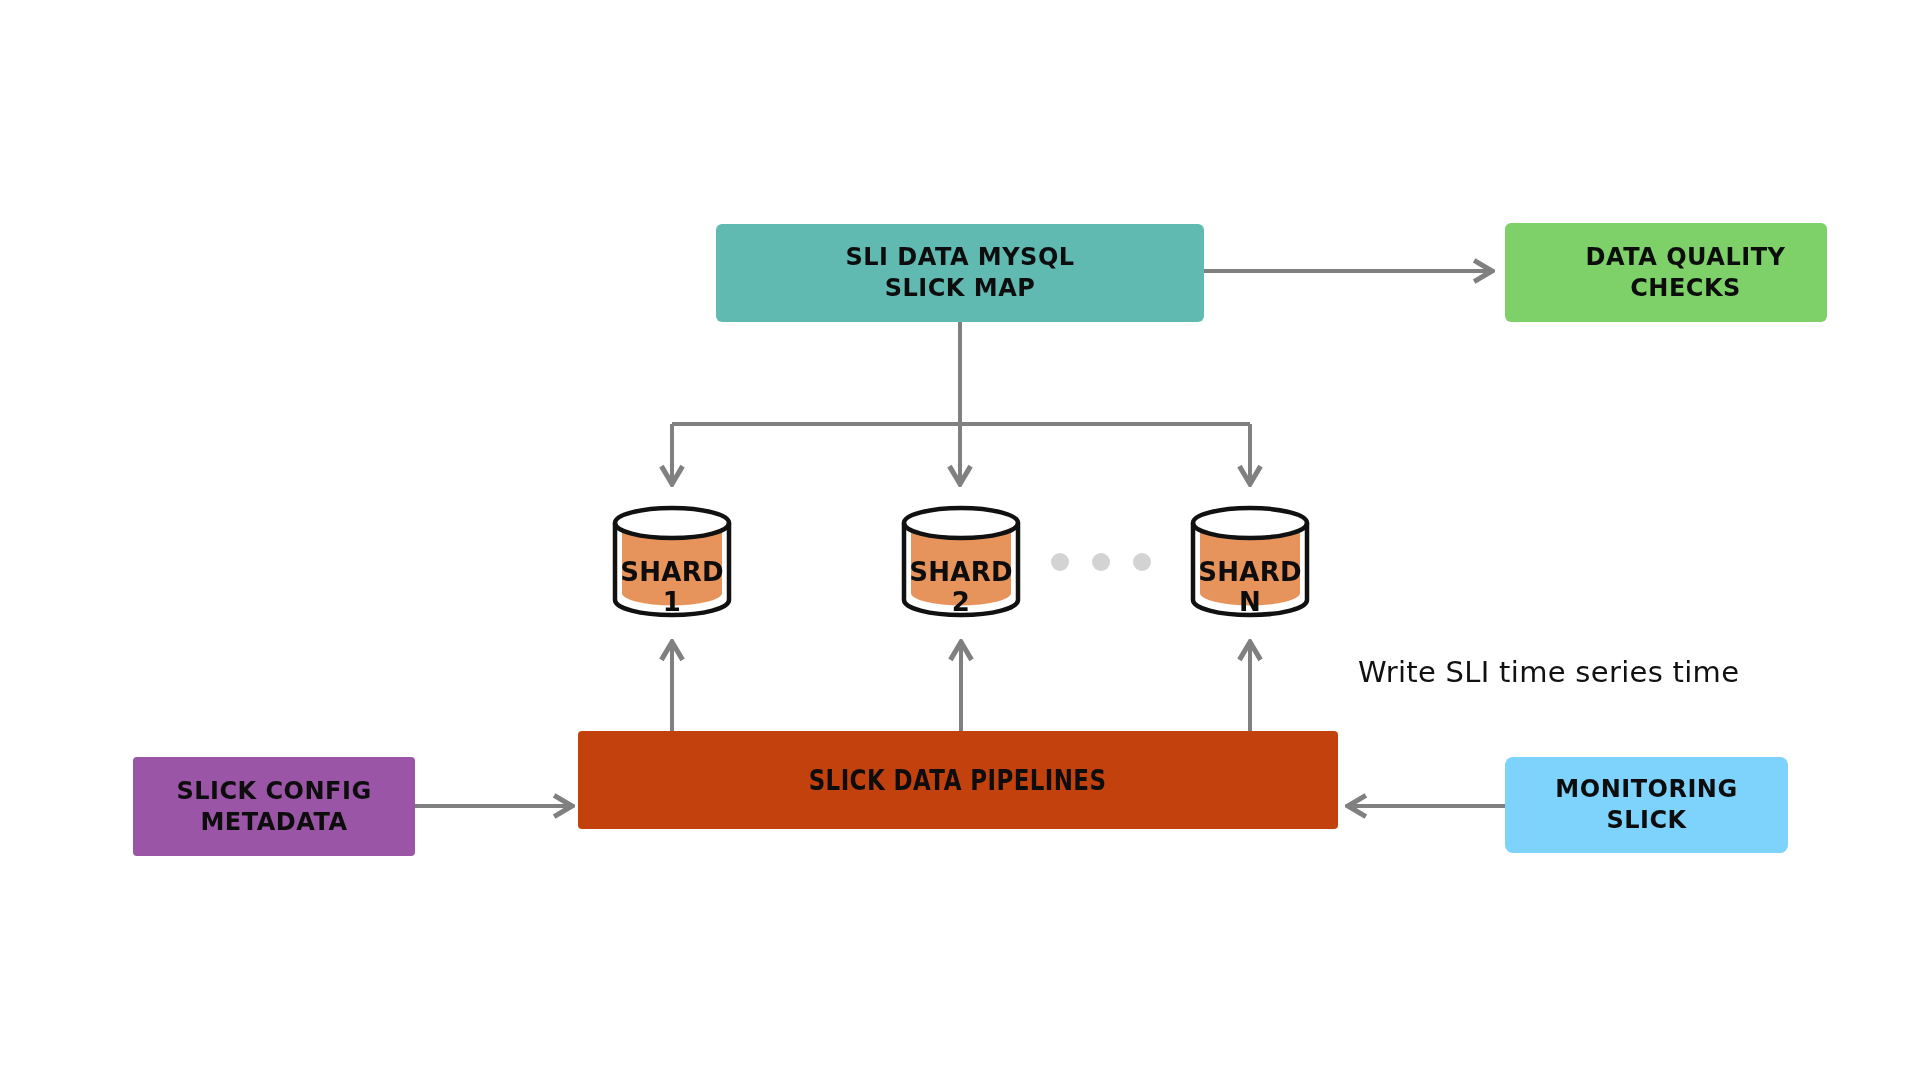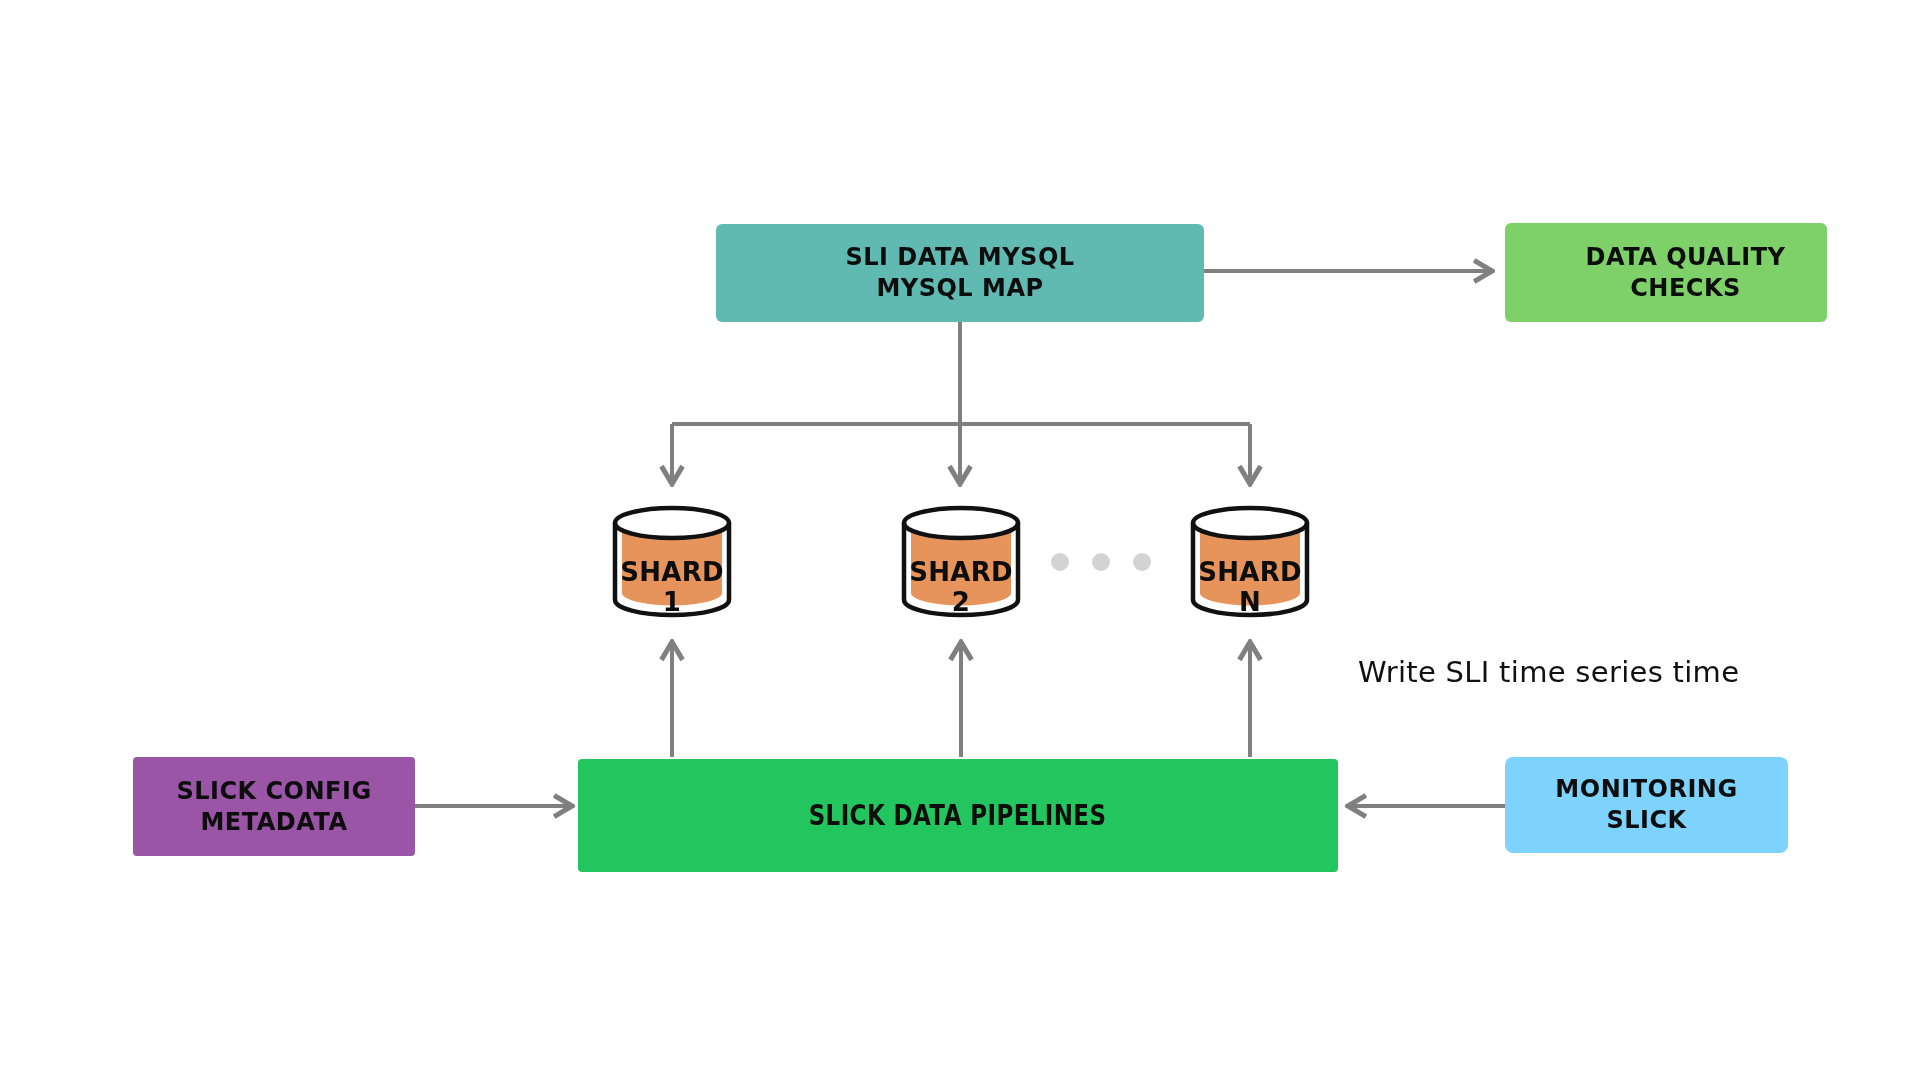--- a/index.html
+++ b/index.html
@@ -38,21 +38,21 @@
     border-radius: 6px;
     font-weight: 700;
     font-size: 24px;
     line-height: 31px;
     letter-spacing: 0.5px;
     color: #0d0d0d;
   }
   .node-shard-map   { left: 716px;  top: 224px; width: 488px; height: 98px; background: #61bab2; }
   .node-quality     { left: 1505px; top: 223px; width: 283px; height: 99px; background: #7ed169; padding-left: 39px; }
   .node-config      { left: 133px;  top: 757px; width: 282px; height: 99px; background: #9a55a6; border-radius: 4px; }
-  .node-pipelines   { left: 578px;  top: 759px; width: 760px; height: 113px; background: #22c55e; border-radius: 4px; }
+  .node-pipelines   { left: 578px;  top: 731px; width: 760px; height: 98px; background: #c2410c; border-radius: 4px; }
   .node-monitoring  { left: 1505px; top: 757px; width: 283px; height: 96px; background: #7dd3fc; border-radius: 8px; }
   .node-pipelines .condensed {
     display: inline-block;
     font-size: 28px;
     white-space: nowrap;
     transform: scaleX(0.82);
     transform-origin: center;
   }
   .shard {
     position: absolute;
@@ -116,21 +116,21 @@
     <path class="arrow-line" d="M1250,424 V484" marker-end="url(#arrowhead)"></path>
     <path class="arrow-line" d="M672,757 V642" marker-end="url(#arrowhead)"></path>
     <path class="arrow-line" d="M961,757 V642" marker-end="url(#arrowhead)"></path>
     <path class="arrow-line" d="M1250,757 V642" marker-end="url(#arrowhead)"></path>
     <path class="arrow-line" d="M415,806 H572" marker-end="url(#arrowhead)"></path>
     <path class="arrow-line" d="M1505,806 H1348" marker-end="url(#arrowhead)"></path>
   </svg>
 
   <div class="node node-shard-map">
     <span>SLI DATA MYSQL</span>
-    <span>MYSQL MAP</span>
+    <span>SLICK MAP</span>
   </div>
 
   <div class="node node-quality">
     <span>DATA QUALITY</span>
     <span>CHECKS</span>
   </div>
 
   <div class="node node-config">
     <span>SLICK CONFIG</span>
     <span>METADATA</span>

